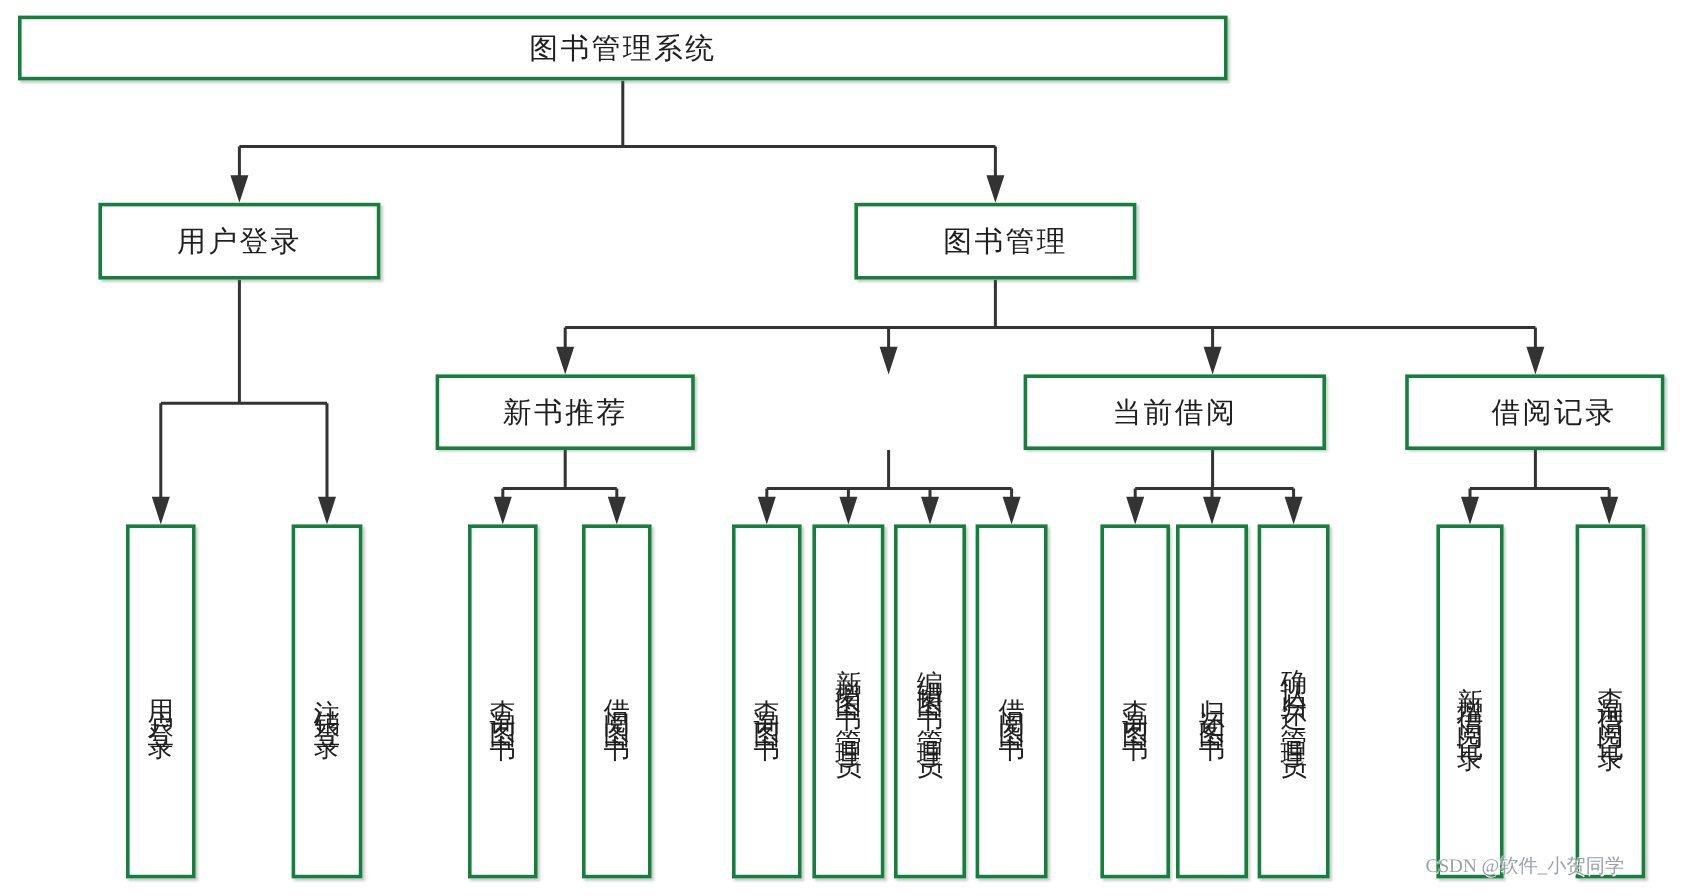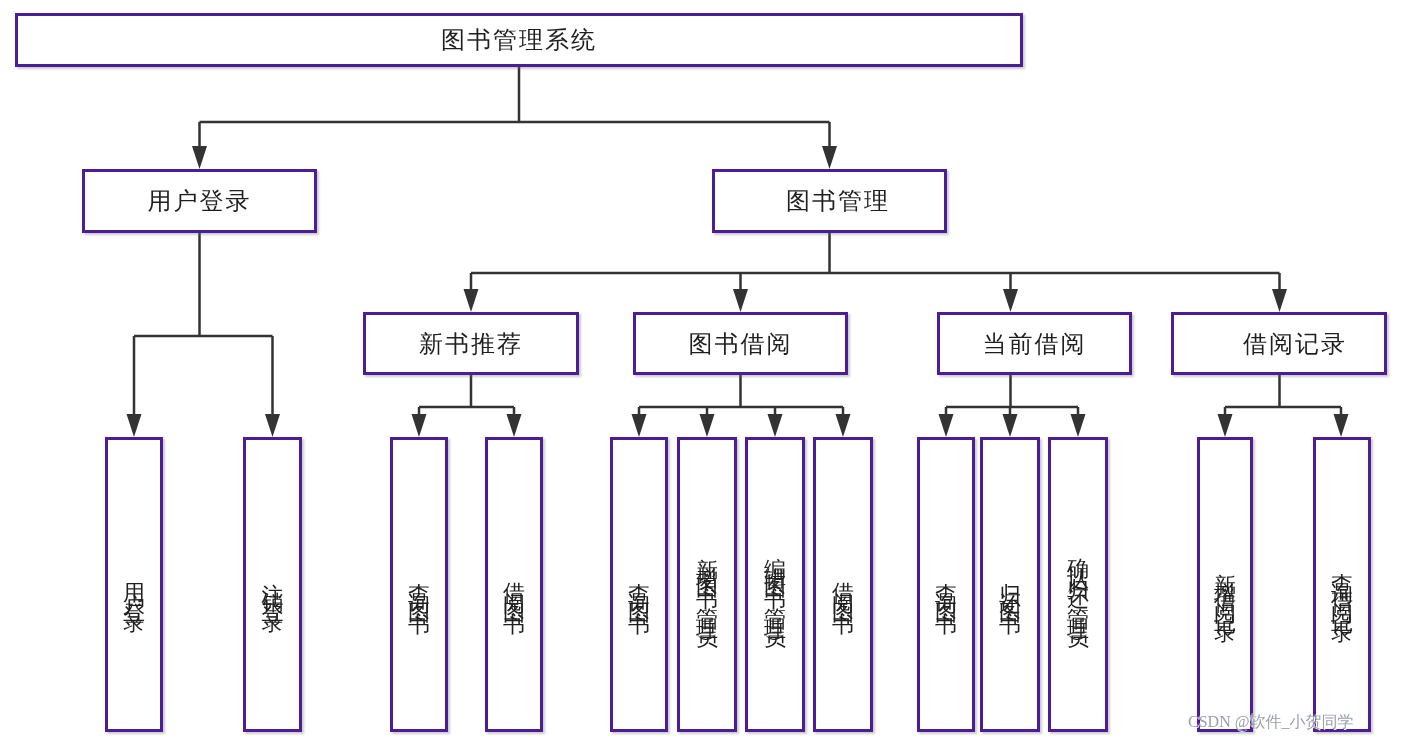--- a/index.html
+++ b/index.html
@@ -13,21 +13,21 @@
   }
   .wires {
     position: absolute;
     left: 0; top: 0;
     z-index: 1;
   }
   .box {
     position: absolute;
     box-sizing: border-box;
     background: #ffffff;
-    border: 3px solid #4c1d95;
+    border: 3px solid #15803d;
     box-shadow: 2px 2px 2px rgba(110,110,110,0.35);
     display: flex;
     align-items: center;
     justify-content: center;
     font-size: 24px;
     color: #1f1f1f;
     letter-spacing: 2px;
     z-index: 2;
     white-space: nowrap;
   }
@@ -89,22 +89,21 @@
       M1217.5,414 L1232.5,414 L1225,437 Z
       M1333.5,414 L1348.5,414 L1341,437 Z"></path>
   </svg>
 
   <div class="box" style="left:15px; top:13px; width:1008px; height:54px;">图书管理系统</div>
 
   <div class="box" style="left:82px; top:169px; width:235px; height:64px;">用户登录</div>
   <div class="box" style="left:712px; top:169px; width:235px; height:64px;padding-left:17px;">图书管理</div>
 
   <div class="box" style="left:363px; top:312px; width:216px; height:63px;">新书推荐</div>
-  <div class="box" style="left:633px; top:312px; width:215px; height:63px;">图书借阅</div>
-  <div class="box" style="left:937px; top:312px; width:195px; height:63px;">当前借阅</div>
+  <div class="box" style="left:853px; top:312px; width:252px; height:63px;">当前借阅</div>
   <div class="box" style="left:1171px; top:312px; width:216px; height:63px;padding-left:32px;">借阅记录</div>
 
   <div class="box leaf" style="left:105px; top:437px; width:58px; height:295px;">用户登录</div>
   <div class="box leaf" style="left:243px; top:437px; width:59px; height:295px;">注销登录</div>
 
   <div class="box leaf" style="left:390px; top:437px; width:58px; height:295px;">查询图书</div>
   <div class="box leaf" style="left:485px; top:437px; width:58px; height:295px;">借阅图书</div>
 
   <div class="box leaf" style="left:610px; top:437px; width:58px; height:295px;">查询图书</div>
   <div class="box leaf" style="left:677px; top:437px; width:60px; height:295px;">新增图书（管理员）</div>

